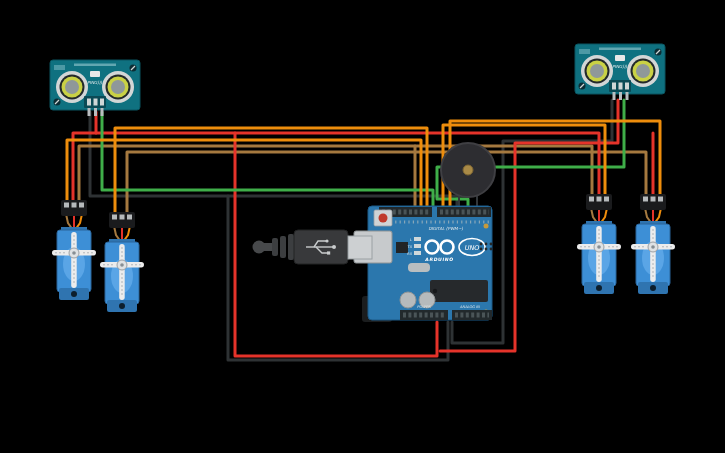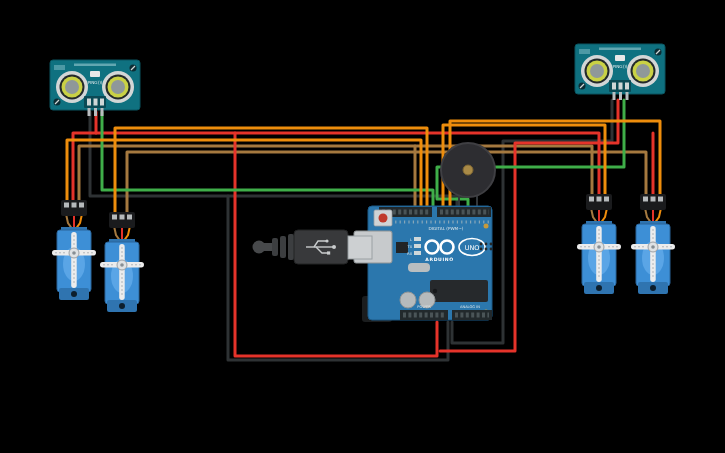--- a/index.html
+++ b/index.html
@@ -1,16 +1,16 @@
 <!DOCTYPE html>
 <html><head>
 <meta charset="utf-8">
 <style>
   html,body{margin:0;padding:0;background:#000;}
-  .stage{position:relative;width:725px;height:443px;background:#fca5a5;overflow:hidden;font-family:"DejaVu Sans",sans-serif;}
+  .stage{position:relative;width:725px;height:443px;background:#fca5a5;overflow:hidden;font-family:"DejaVu Sans",sans-serif;font-style:italic;}
   svg{display:block;}
   text{font-family:"DejaVu Sans",sans-serif;}
 </style>
 </head>
 <body>
 
 <div class="stage">
 <svg width="725" height="453" viewBox="0 0 725 453">
 
   <defs>

